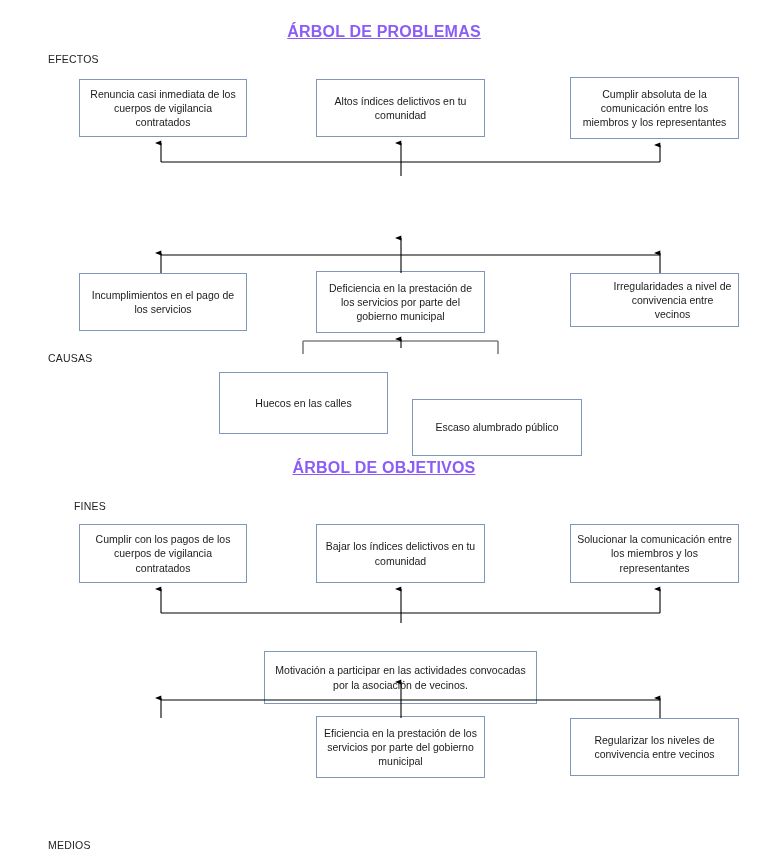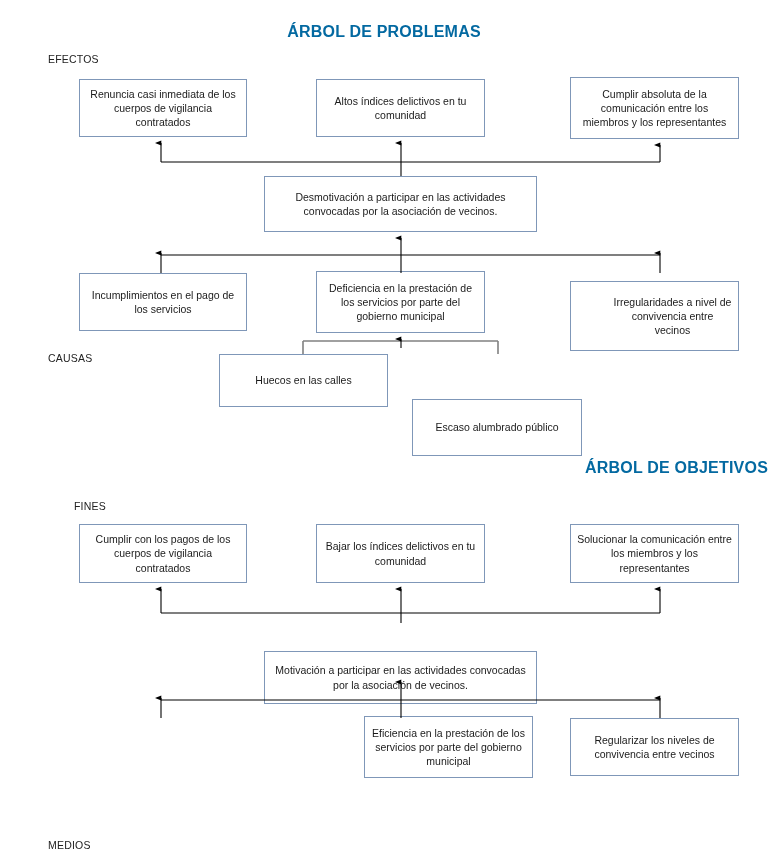--- a/index.html
+++ b/index.html
@@ -30,21 +30,22 @@
     height: 866px;
     pointer-events: none;
   }
   .tree-title {
     position: absolute;
     width: 768px;
     text-align: center;
     font-size: 16px;
     font-weight: bold;
     letter-spacing: 0.2px;
-    color: #0369a1;
+    color: #8b5cf6;
+    text-decoration: underline;
   }
   .side-label {
     position: absolute;
     font-size: 10.5px;
     color: #222222;
     letter-spacing: 0.2px;
     white-space: nowrap;
   }
   .node {
     position: absolute;
@@ -79,62 +80,59 @@
   <div class="node" style="left:79px; top:79px; width:168px; height:58px;">
     <span>Renuncia casi inmediata de los cuerpos de vigilancia contratados</span>
   </div>
   <div class="node" style="left:316px; top:79px; width:169px; height:58px;">
     <span>Altos índices delictivos en tu comunidad</span>
   </div>
   <div class="node" style="left:570px; top:77px; width:169px; height:62px;">
     <span>Cumplir absoluta de la comunicación entre los miembros y los representantes</span>
   </div>
 
-  <div class="node" style="left:264px; top:176px; width:273px; height:56px;">
-    <span>Desmotivación a participar en las actividades convocadas por la asociación de vecinos.</span>
-  </div>
 
   <div class="node" style="left:79px; top:273px; width:168px; height:58px;">
     <span>Incumplimientos en el pago de los servicios</span>
   </div>
   <div class="node" style="left:316px; top:271px; width:169px; height:62px;">
     <span>Deficiencia en la prestación de los servicios por parte del gobierno municipal</span>
   </div>
-  <div class="node" style="left:570px; top:281px; width:169px; height:70px;padding-left:42px;">
+  <div class="node" style="left:570px; top:273px; width:169px; height:54px;padding-left:42px;">
     <span>Irregularidades a nivel de convivencia entre vecinos</span>
   </div>
 
-  <div class="node" style="left:219px; top:354px; width:169px; height:53px;justify-content:center;">
+  <div class="node" style="left:219px; top:372px; width:169px; height:62px;justify-content:center;">
     <span>Huecos en las calles</span>
   </div>
   <div class="node" style="left:412px; top:354px; width:170px; height:57px;margin-top:45px;">
     <span>Escaso alumbrado público</span>
   </div>
 
-  <div class="tree-title" style="top:459px;text-align:right;">ÁRBOL DE OBJETIVOS</div>
+  <div class="tree-title" style="top:459px;">ÁRBOL DE OBJETIVOS</div>
 
   <div class="side-label" style="left:48px; top:500px;padding-left:26px;">FINES</div>
 
   <div class="side-label" style="left:48px; top:839px;">MEDIOS</div>
 
   <div class="node" style="left:79px; top:524px; width:168px; height:59px;">
     <span>Cumplir con los pagos de los cuerpos de vigilancia contratados</span>
   </div>
   <div class="node" style="left:316px; top:524px; width:169px; height:59px;">
     <span>Bajar los índices delictivos en tu comunidad</span>
   </div>
   <div class="node" style="left:570px; top:524px; width:169px; height:59px;">
     <span>Solucionar la comunicación entre los miembros y los representantes</span>
   </div>
 
   <div class="node" style="left:264px; top:623px; width:273px; height:53px;margin-top:28px;">
     <span>Motivación a participar en las actividades convocadas por la asociación de vecinos.</span>
   </div>
 
-  <div class="node" style="left:316px; top:716px; width:169px; height:62px;margin-left:48px;">
+  <div class="node" style="left:316px; top:716px; width:169px; height:62px;">
     <span>Eficiencia en la prestación de los servicios por parte del gobierno municipal</span>
   </div>
   <div class="node" style="left:570px; top:718px; width:169px; height:58px;">
     <span>Regularizar los niveles de convivencia entre vecinos</span>
   </div>
 
   <svg class="connectors" viewBox="0 0 768 866">
     <defs>
       <marker id="arrowUp" markerWidth="7" markerHeight="7" refX="3.5" refY="6.2" orient="auto" markerUnits="userSpaceOnUse">
         <path d="M3.5,0 L6,6.5 L1,6.5 Z" fill="#000000"></path>

